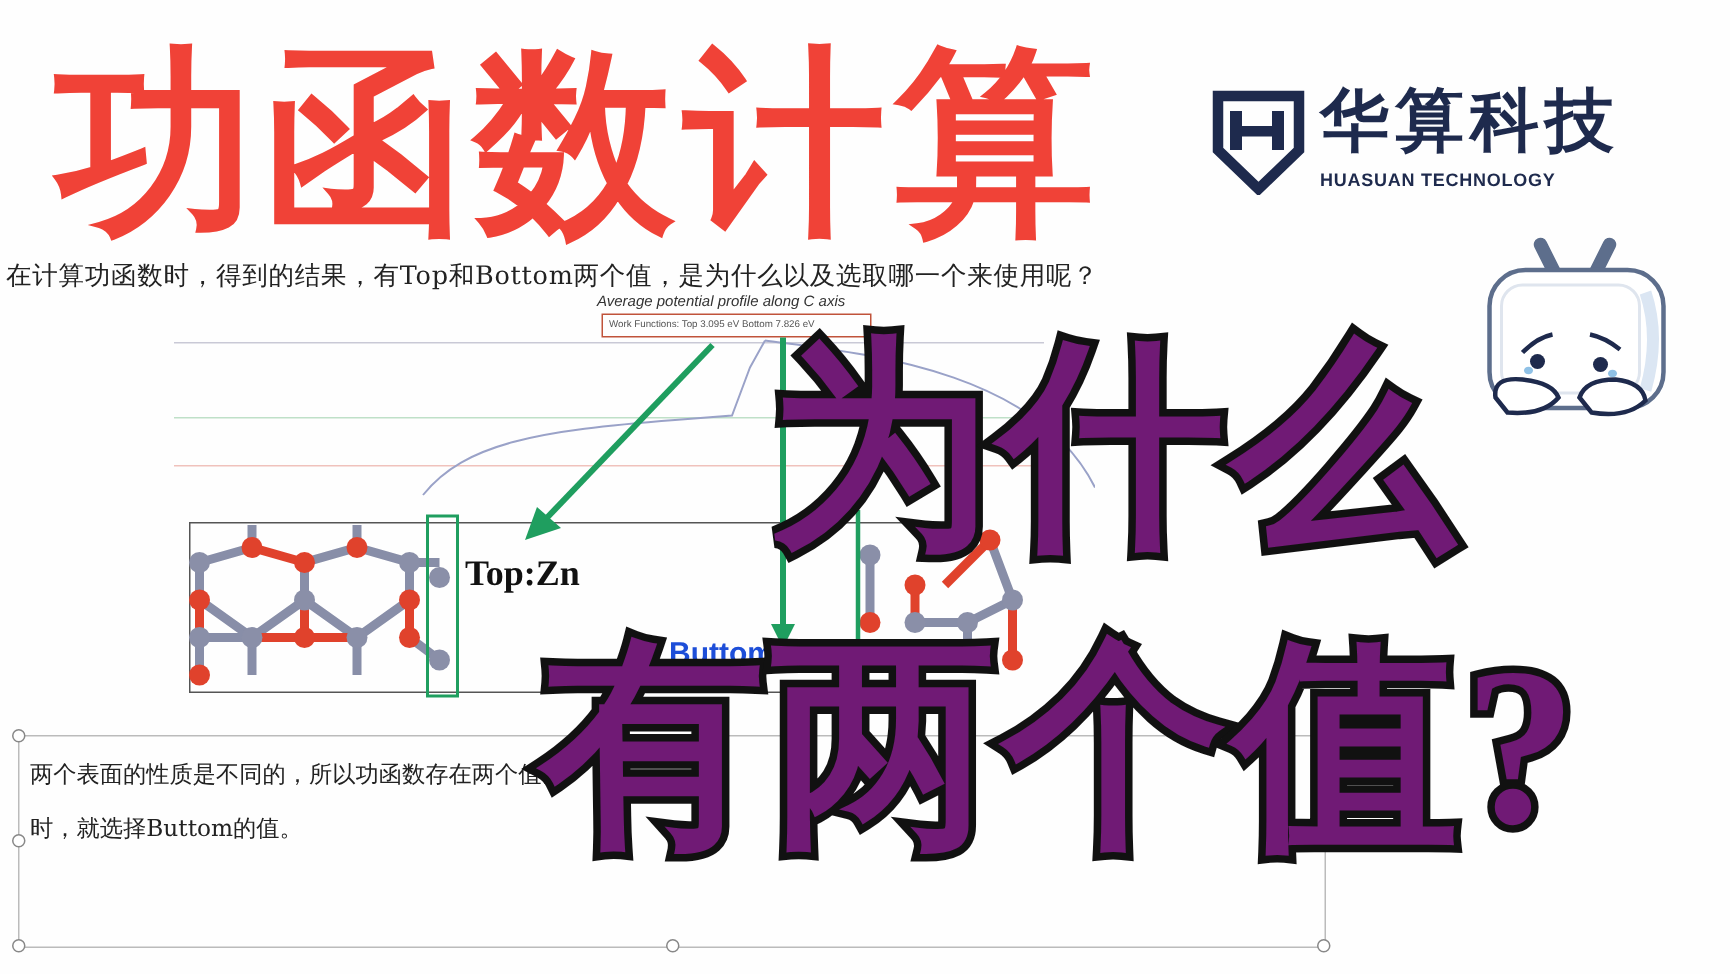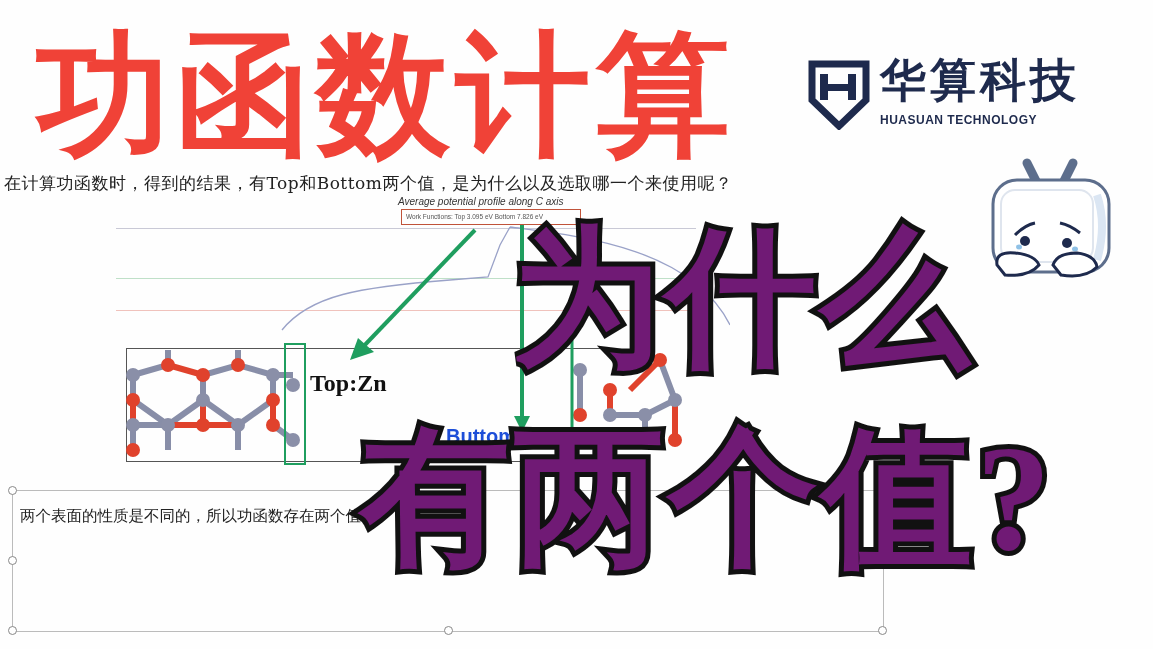--- a/index.html
+++ b/index.html
@@ -129,20 +129,21 @@
 <div class="abs bottom-label">Buttom</div>
 
 <div class="abs textbox"></div>
 <div class="abs handle" style="left:8px;top:486px;"></div>
 <div class="abs handle" style="left:8px;top:556px;"></div>
 <div class="abs handle" style="left:8px;top:626px;"></div>
 <div class="abs handle" style="left:444px;top:626px;"></div>
 <div class="abs handle" style="left:878px;top:626px;"></div>
 <div class="abs para">
   <div>两个表面的性质是不同的，所以功函数存在两个值。</div>
+  <div>时，就选择Buttom的值。</div>
 </div>
 
 <div class="abs big-yellow" style="left:512px;top:218px;">为什么</div>
 <div class="abs big-yellow" style="left:360px;top:418px;">有两个值?</div>
 
 <svg class="abs mascot" viewBox="0 0 130 125">
   <line x1="42" y1="8" x2="52" y2="28" stroke="#5d6e8c" stroke-width="9" stroke-linecap="round"></line>
   <line x1="88" y1="8" x2="78" y2="28" stroke="#5d6e8c" stroke-width="9" stroke-linecap="round"></line>
   <rect x="8" y="25" width="116" height="92" rx="24" fill="#ffffff" stroke="#5d6e8c" stroke-width="3"></rect>
   <rect x="16" y="35" width="92" height="72" rx="14" fill="none" stroke="#dfe5ee" stroke-width="2"></rect>

